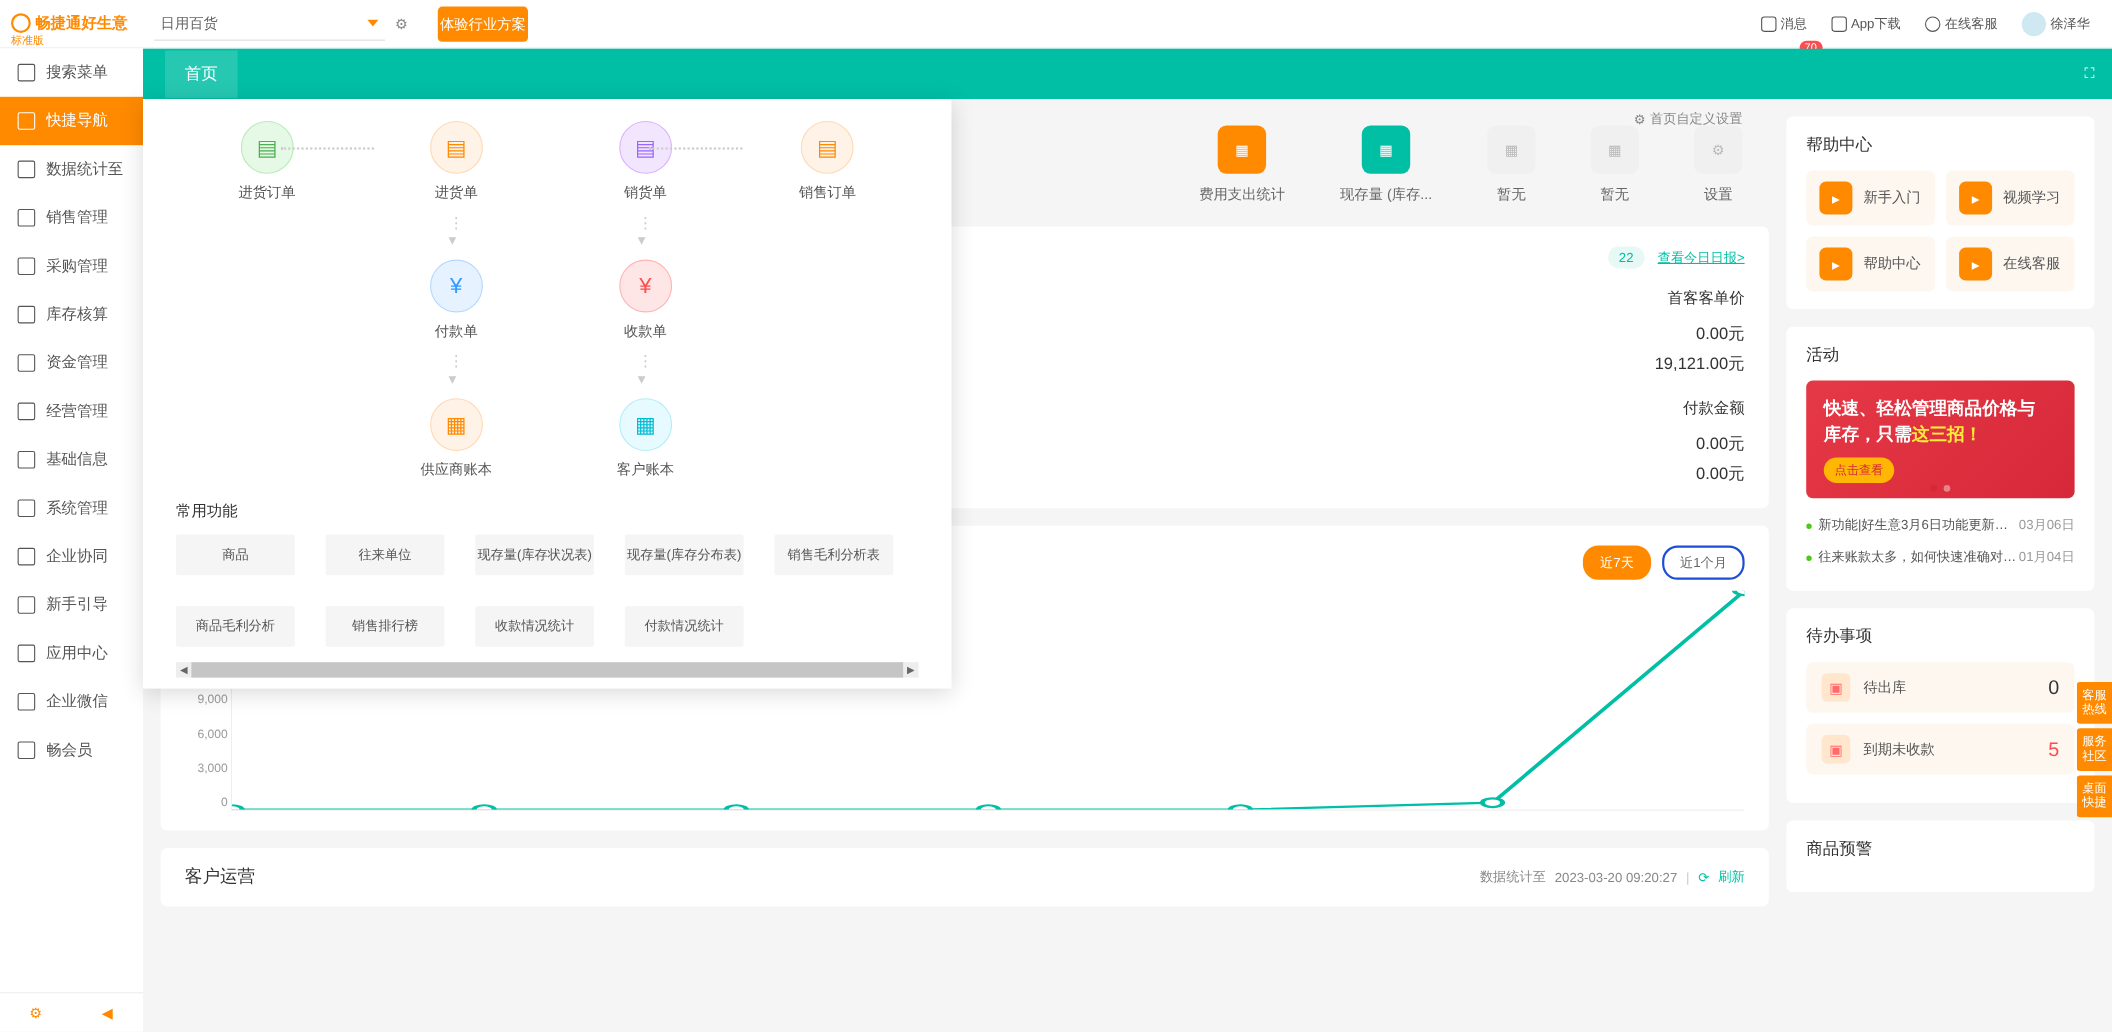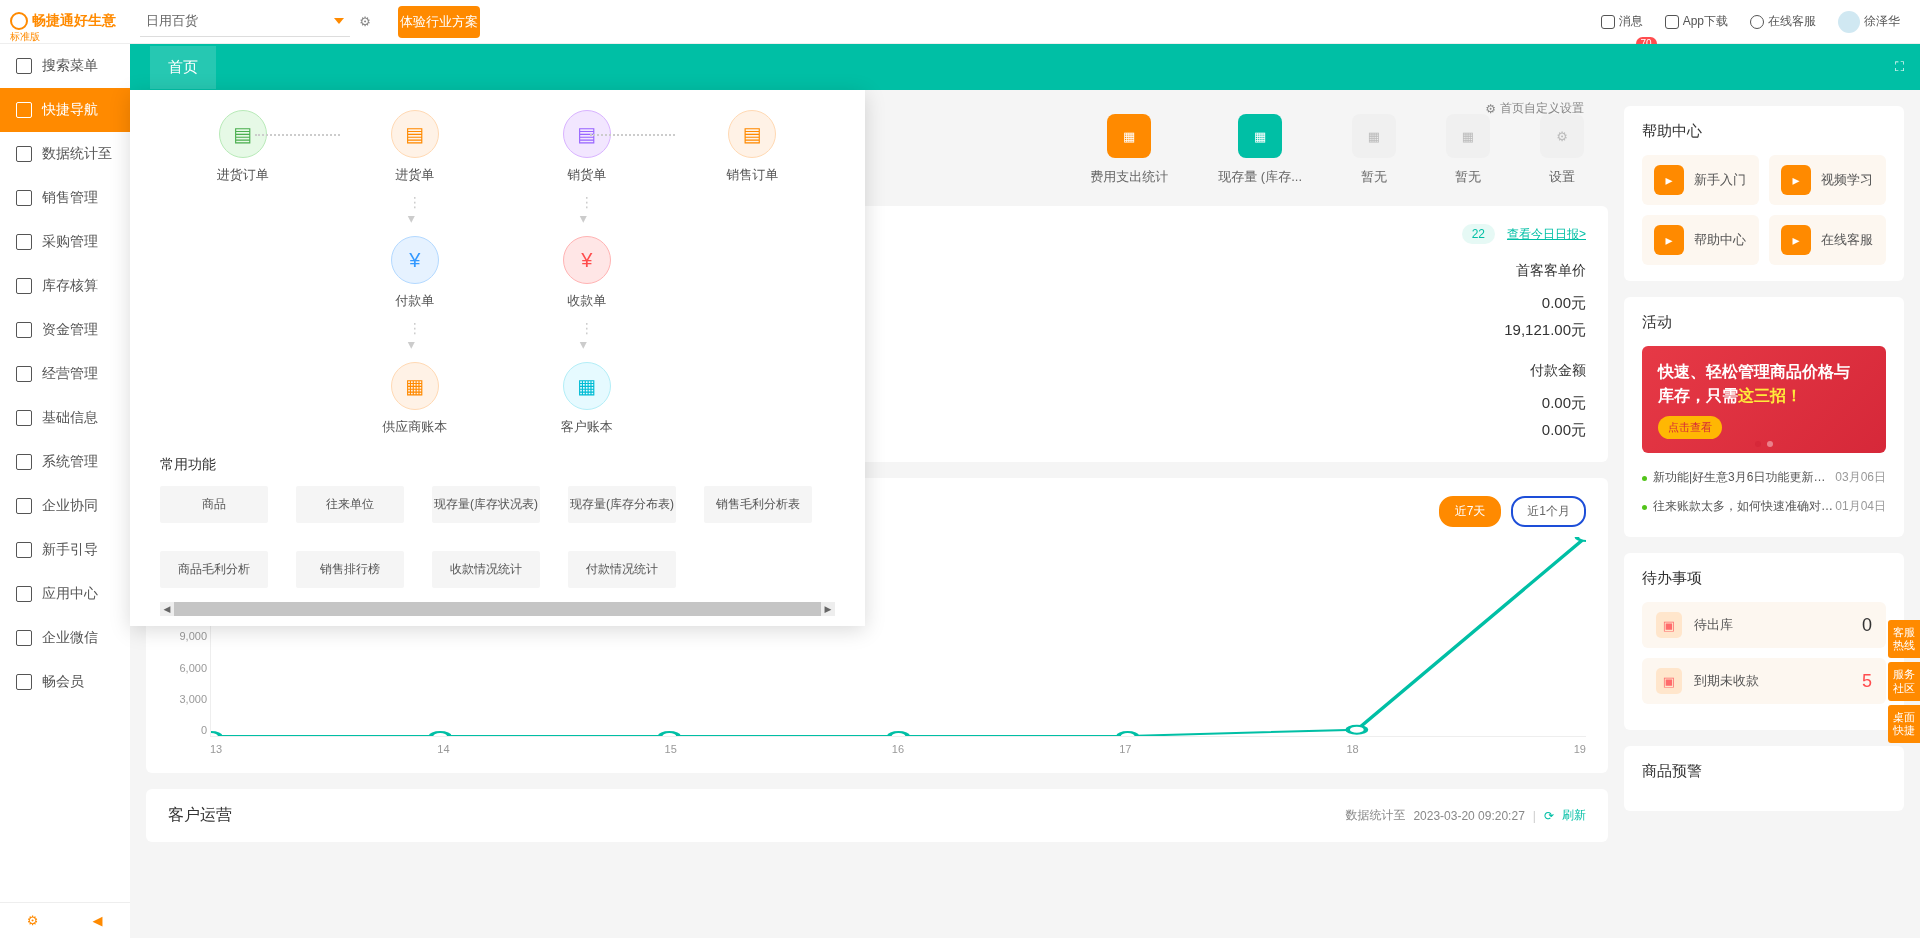--- a/index.html
+++ b/index.html
@@ -317,29 +317,20 @@
                   <circle cx="0" cy="200" r="4" fill="#fff" stroke="#00bfa5" stroke-width="2"></circle>
                   <circle cx="100" cy="200" r="4" fill="#fff" stroke="#00bfa5" stroke-width="2"></circle>
                   <circle cx="200" cy="200" r="4" fill="#fff" stroke="#00bfa5" stroke-width="2"></circle>
                   <circle cx="300" cy="200" r="4" fill="#fff" stroke="#00bfa5" stroke-width="2"></circle>
                   <circle cx="400" cy="200" r="4" fill="#fff" stroke="#00bfa5" stroke-width="2"></circle>
                   <circle cx="500" cy="193.68421052631578" r="4" fill="#fff" stroke="#00bfa5" stroke-width="2"></circle>
                   <circle cx="600" cy="0" r="4" fill="#fff" stroke="#00bfa5" stroke-width="2"></circle>
                 </g>
             </svg>
           </div>
-          <div class="x-labels" id="chart-x">
-              <div>13</div>
-              <div>14</div>
-              <div>15</div>
-              <div>16</div>
-              <div>17</div>
-              <div>18</div>
-              <div>19</div>
-            </div>
         </div>
 
         <div class="footer-card">
           <span style="font-size:16px">客户运营</span>
           <div class="footer-right">
             <span>数据统计至</span>
             <span>2023-03-20 09:20:27</span>
             <span style="color:#ccc">|</span>
             <span style="color:#00bfa5">⟳</span>
             <a class="refresh-link">刷新</a>

